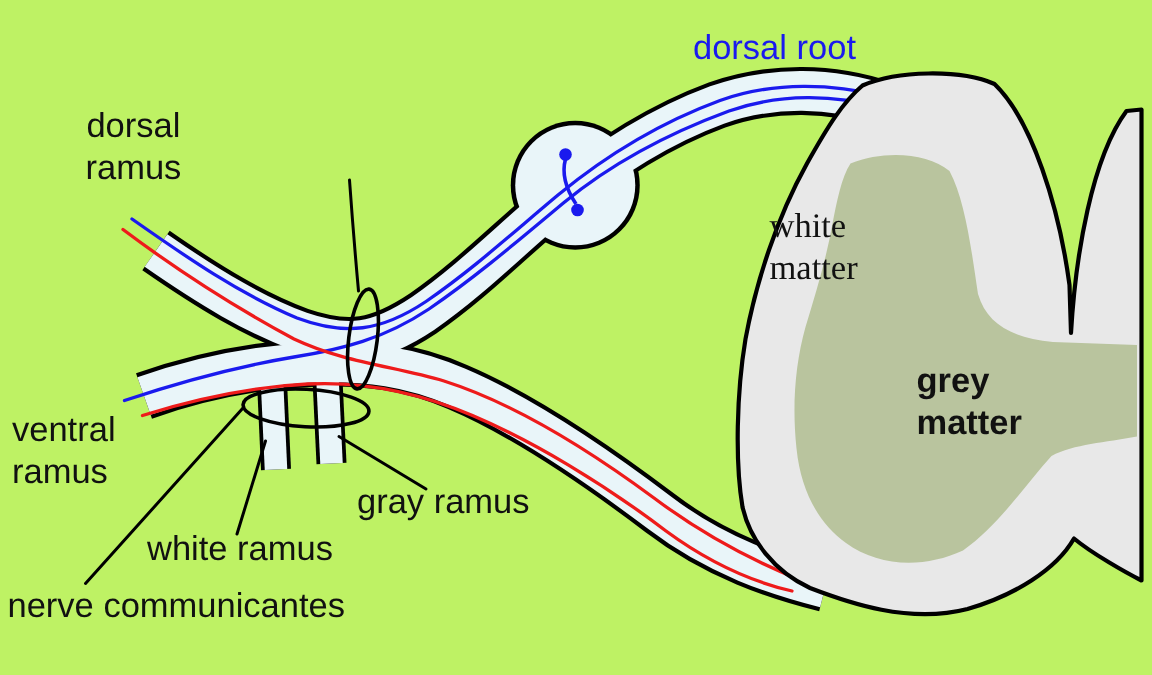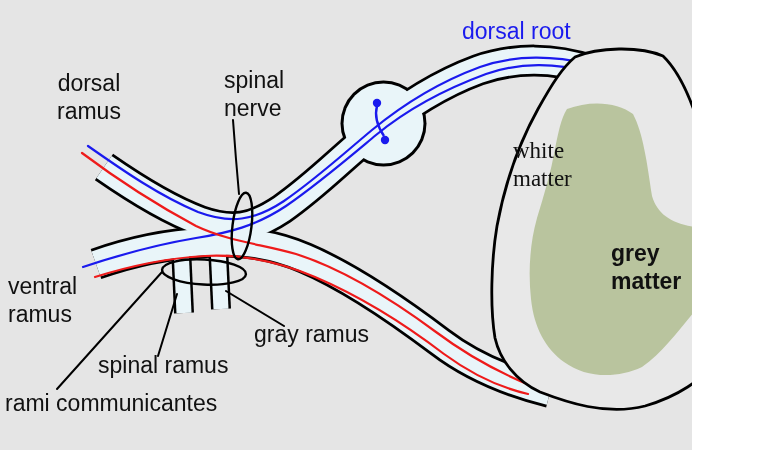--- a/index.html
+++ b/index.html
@@ -1,16 +1,16 @@
 <!DOCTYPE html>
 <html><head>
 <meta charset="utf-8">
 <style>
   html,body{margin:0;padding:0;background:#fff;}
-  #stage{position:relative;width:692px;height:450px;background:#e5e5e5;overflow:hidden;
+  #stage{position:relative;width:768px;height:450px;background:#bef264;overflow:hidden;
          font-family:"Liberation Sans",sans-serif;}
   #stage svg{position:absolute;left:0;top:0;}
   .lbl{position:absolute;font-size:23px;line-height:28px;color:#111;
        white-space:pre-line;letter-spacing:0px;}
 </style>
 </head>
 <body>
 
 <div id="stage">
   <svg width="768" height="450" viewBox="0 0 768 450">
@@ -66,26 +66,24 @@
 
     <g fill="none" stroke="#000" stroke-width="2" stroke-linecap="round">
       <path d="M 233 120 C 235 148, 237 172, 239 194"></path>
       <path d="M 57 389 L 162 272"></path>
       <path d="M 158 356 L 177 294"></path>
       <path d="M 284 326 L 226 291"></path>
     </g>
   </svg>
 
   <div class="lbl" style="left: 462px; top: 17px; color: rgb(26, 26, 238);">dorsal root</div>
-  <div class="lbl" style="left: 224px; top: 66px; color: rgb(17, 17, 17);">spinal
-nerve</div>
   <div class="lbl" style="left: 57px; top: 69px; color: rgb(17, 17, 17); text-align: center;">dorsal
 ramus</div>
   <div class="lbl" style="left: 513px; top: 137px; color: rgb(17, 17, 17); font-family: Liberation Serif, serif;">white
 matter</div>
   <div class="lbl" style="left: 611px; top: 239px; color: rgb(17, 17, 17); font-weight: bold;">grey
 matter</div>
   <div class="lbl" style="left: 8px; top: 272px; color: rgb(17, 17, 17);">ventral
 ramus</div>
-  <div class="lbl" style="left: 238px; top: 320px; color: rgb(17, 17, 17); margin-left: 16px;">gray ramus</div>
-  <div class="lbl" style="left: 98px; top: 351px; color: rgb(17, 17, 17);">spinal ramus</div>
-  <div class="lbl" style="left: 5px; top: 389px; color: rgb(17, 17, 17);">rami communicantes</div>
+  <div class="lbl" style="left: 238px; top: 320px; color: rgb(17, 17, 17);">gray ramus</div>
+  <div class="lbl" style="left: 98px; top: 351px; color: rgb(17, 17, 17);">white ramus</div>
+  <div class="lbl" style="left: 5px; top: 389px; color: rgb(17, 17, 17);">nerve communicantes</div>
 </div>
 
 </body></html>

